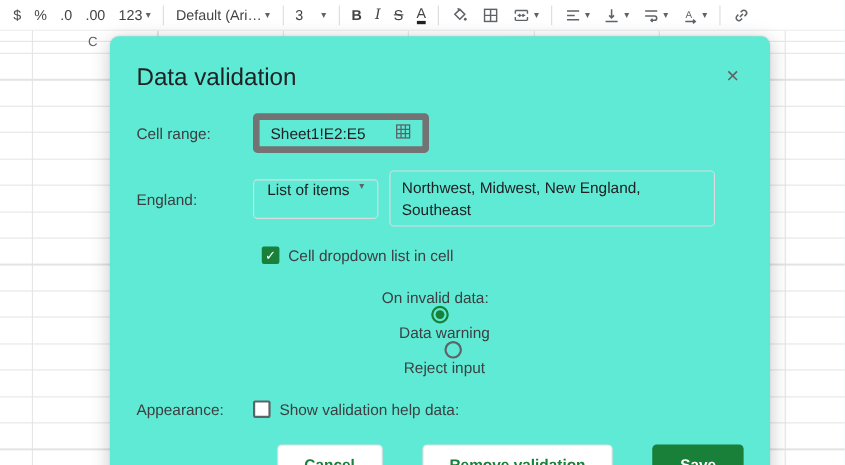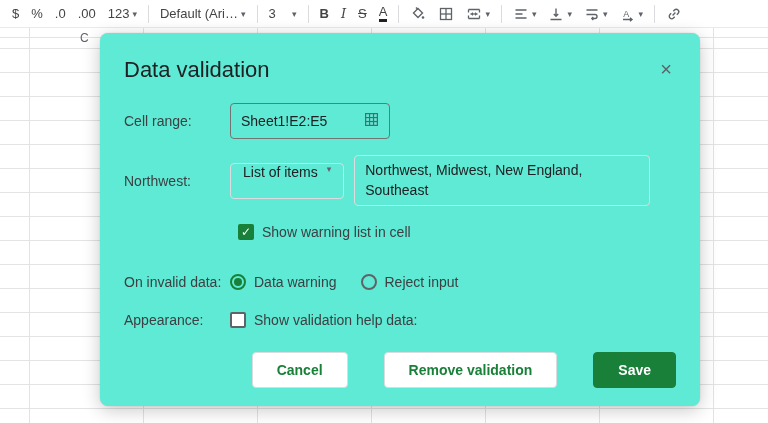--- a/index.html
+++ b/index.html
@@ -49,21 +49,21 @@
   .dlg-header { display:flex; justify-content:space-between; align-items:flex-start; }
   .dlg-title { font-size:22px; color:#202124; }
   .close-btn { color:#5f6368; font-size:20px; line-height:1; cursor:pointer; padding:2px 4px; }
 
   .row { display:flex; align-items:center; margin-top:16px; font-size:14px; color:#3c4043; }
   .row-label { width:106px; flex:none; }
 
   .cell-range-box {
     display:flex; align-items:center; justify-content:space-between; gap:12px;
     width:160px; height:36px; padding:0 10px;
-    border:1px solid #737373; border-radius:4px; color:#202124; cursor:text;
+    border:6px solid #737373; border-radius:4px; color:#202124; cursor:text;
   }
 
   .dropdown {
     display:flex; align-items:flex-start; gap:8px; height:36px; padding:0 12px;
     border:1px solid #dadce0; border-radius:4px; color:#202124; cursor:pointer;
     flex:none;
   }
   .items-box {
     margin-left:10px; width:296px; min-height:44px; padding:5px 10px;
     border:1px solid #dadce0; border-radius:4px; color:#202124;
@@ -241,36 +241,36 @@
           <line x1="1.5" y1="5.2" x2="12.5" y2="5.2"></line>
             <line x1="1.5" y1="8.9" x2="12.5" y2="8.9"></line>
           <line x1="5.2" y1="1.5" x2="5.2" y2="12.5"></line>
             <line x1="8.9" y1="1.5" x2="8.9" y2="12.5"></line>
         </svg>
       </span>
     </div>
   </div>
 
   <div class="row">
-    <span class="row-label">Northwest:</span>
+    <span class="row-label">England:</span>
     <div class="dropdown">
       <span>List of items</span>
       <span class="caret">▾</span>
     </div>
     <div class="items-box">Northwest, Midwest, New England, Southeast</div>
   </div>
 
   <div class="row" style="margin-left:114px;margin-top:18px;">
     <span class="checkbox checked">
       <span>✓</span>
     </span>
-    <span class="opt-label">Show warning list in cell</span>
-  </div>
-
-  <div class="row" style="margin-top:34px;">
+    <span class="opt-label">Cell dropdown list in cell</span>
+  </div>
+
+  <div class="row" style="margin-top:22px;flex-direction:column;">
     <span class="row-label">On invalid data:</span>
     <span class="radio sel"></span>
     <span class="opt-label">Data warning</span>
     <span class="radio unsel" style="margin-left:24px;"></span>
     <span class="opt-label">Reject input</span>
   </div>
 
   <div class="row" style="margin-top:22px;">
     <span class="row-label">Appearance:</span>
     <span class="checkbox unchecked"></span>

